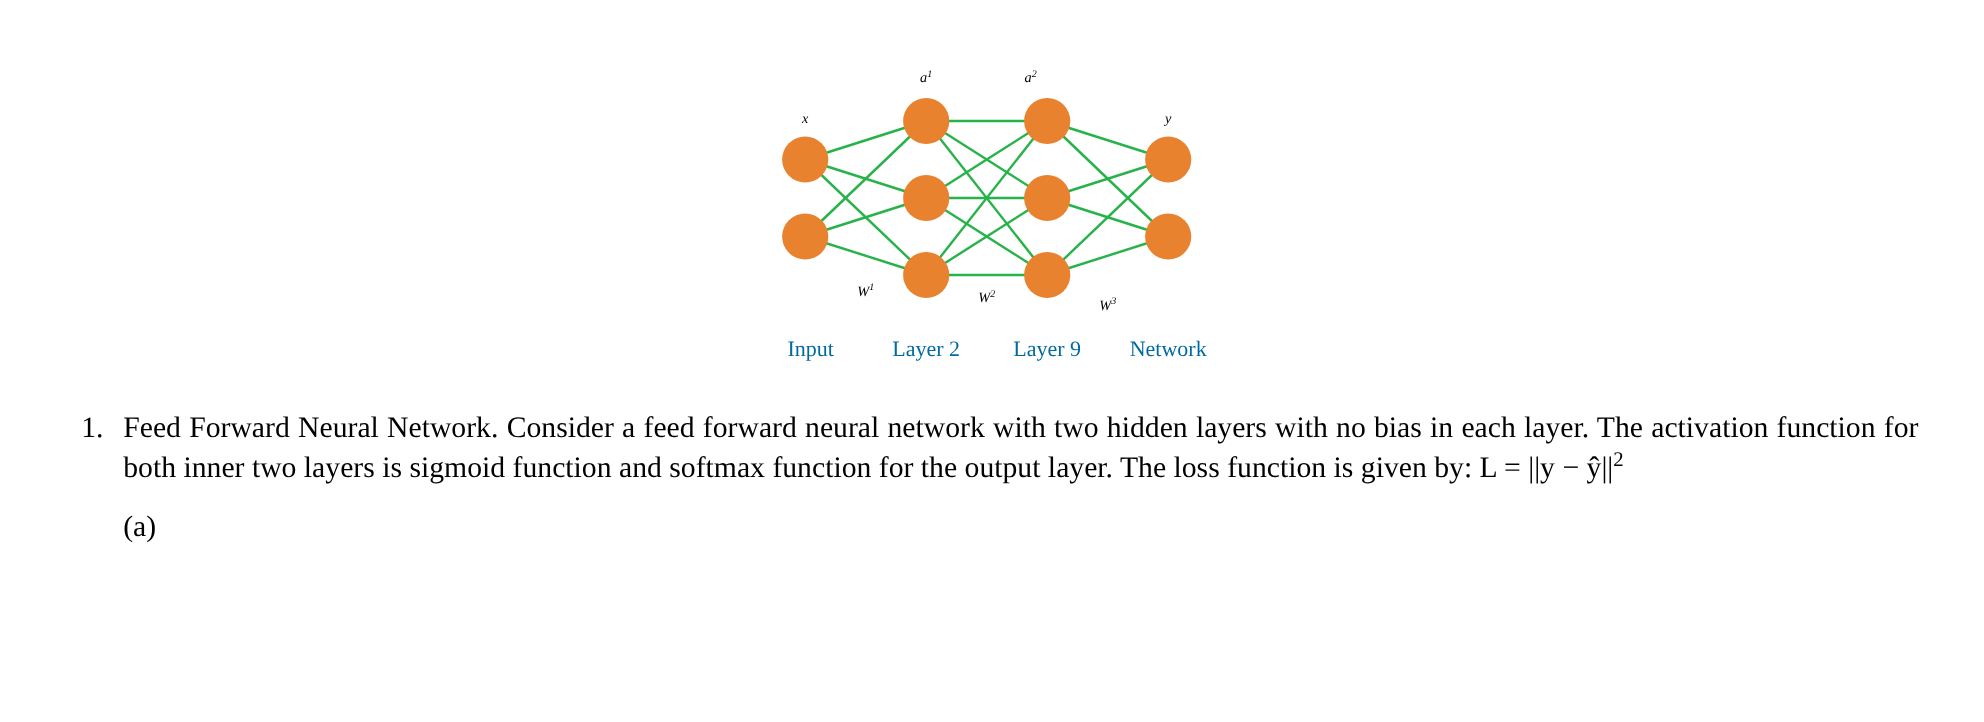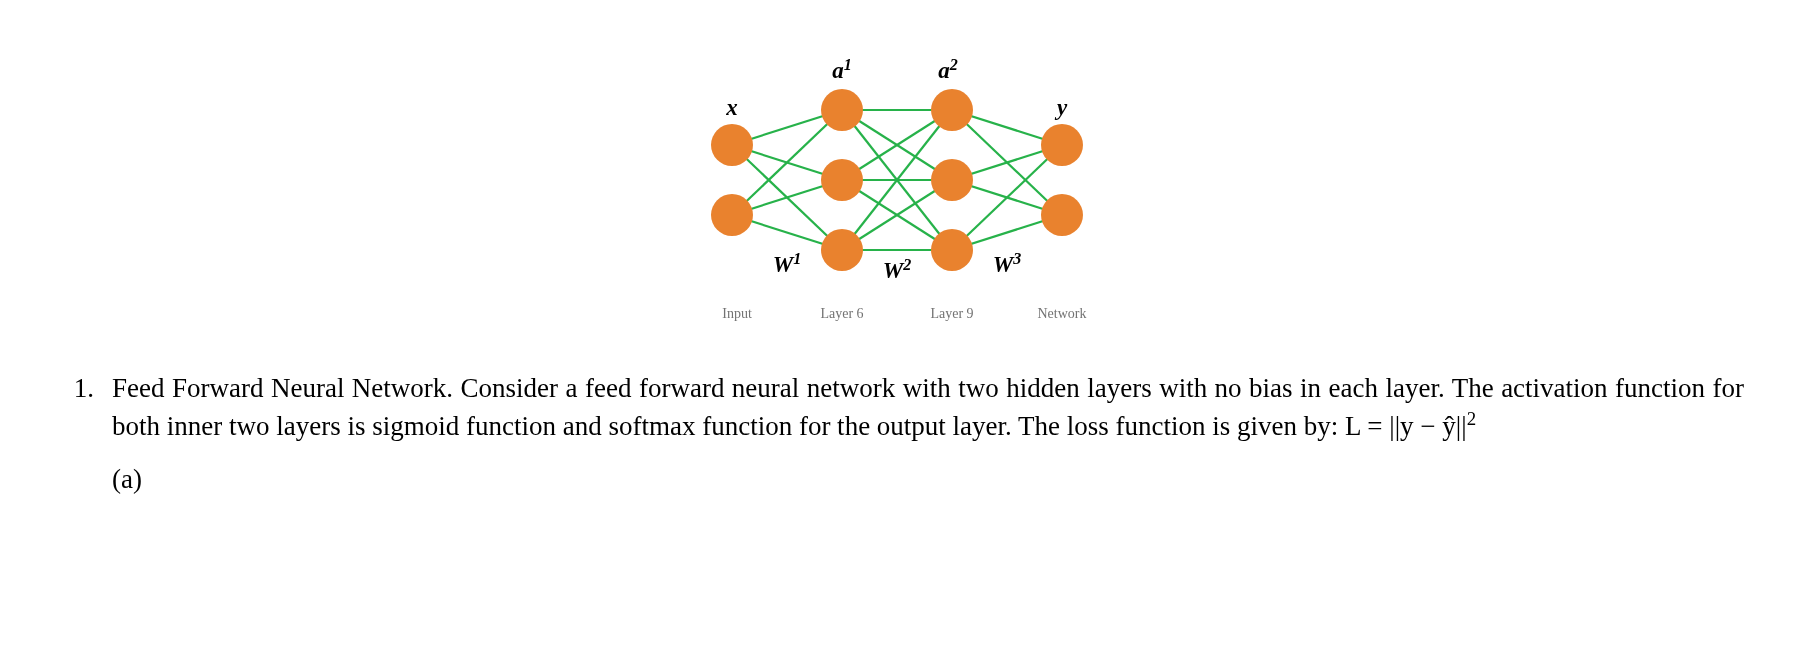--- a/index.html
+++ b/index.html
@@ -44,31 +44,30 @@
     position: absolute;
     width: 42px;
     height: 42px;
     border-radius: 50%;
     background: #e9822e;
     transform: translate(-50%, -50%);
   }
   .lbl {
     position: absolute;
     font-style: italic;
-    font-size: 23px;
+    font-size: 13px;
     color: #000;
     transform: translate(-50%, -50%);
     white-space: nowrap;
-    font-weight: bold;
   }
   .lbl sup { font-size: 0.7em; }
   .cap {
     position: absolute;
-    font-size: 14px;
-    color: #737373;
+    font-size: 20px;
+    color: #0369a1;
     transform: translate(-50%, 0);
     white-space: nowrap;
   }
 
   
   .problem {
     display: flex;
     gap: 18px;
     margin-bottom: 16px;
   }
@@ -142,39 +141,39 @@
 
       <div class="node" style="left:370px; top:125px;"></div>
       <div class="node" style="left:370px; top:195px;"></div>
 
       <div class="lbl" style="left:40px;  top:88px;">
         <span>x</span>
       </div>
       <div class="lbl" style="left:150px; top:50px;">
         <span>a</span><sup>1</sup>
       </div>
-      <div class="lbl" style="left:256px; top:50px;">
+      <div class="lbl" style="left:245px; top:50px;">
         <span>a</span><sup>2</sup>
       </div>
       <div class="lbl" style="left:370px; top:88px;">
         <span>y</span>
       </div>
 
       <div class="lbl" style="left:95px;  top:244px;">
         <span>W</span><sup>1</sup>
       </div>
       <div class="lbl" style="left:205px; top:250px;">
         <span>W</span><sup>2</sup>
       </div>
-      <div class="lbl" style="left:315px; top:244px;">
+      <div class="lbl" style="left:315px; top:257px;">
         <span>W</span><sup>3</sup>
       </div>
 
       <div class="cap" style="left:45px;  top:285px;">Input</div>
-      <div class="cap" style="left:150px; top:285px;">Layer 6</div>
+      <div class="cap" style="left:150px; top:285px;">Layer 2</div>
       <div class="cap" style="left:260px; top:285px;">Layer 9</div>
       <div class="cap" style="left:370px; top:285px;">Network</div>
     </div>
   </div>
 
   <div class="problem">
     <div class="num">1.</div>
     <div class="body">
       <span>Feed Forward Neural Network.</span><span> Consider a feed forward neural network with two hidden layers with no bias in each layer. The activation function for both inner two layers is sigmoid function and softmax function for the output layer. The loss function is given by: </span>
       <span class="math">

